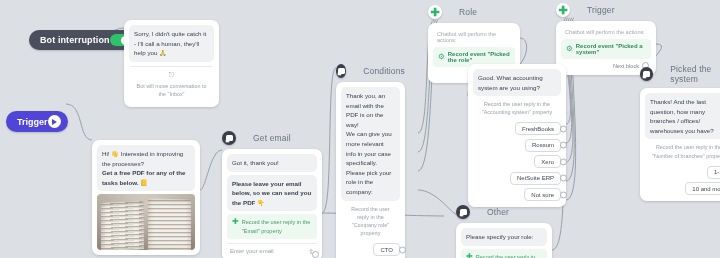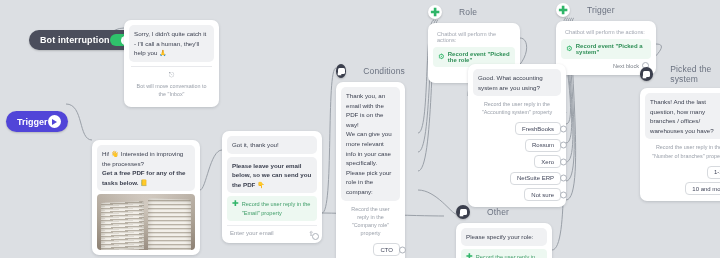--- a/index.html
+++ b/index.html
@@ -168,20 +168,24 @@
         <div class="bg"></div>
         <div class="stackL"></div>
         <div class="stackR"></div>
 
       </div>
 
     </div>
   </div>
 
   <div class="node" style="left:222px;top:131px;width:100px;">
+    <div class="hdr">
+      <span class="badge chat"></span>
+      <span class="ttl">Get email</span>
+    </div>
     <div class="card">
       <div class="bub">Got it, thank you!</div>
       <div class="bub"><b>Please leave your email below, so we can send you the PDF 👇</b></div>
       <div class="rec">
         <span class="ic">✚</span>
         <span class="tx">Record the user reply in the "Email" property</span>
       </div>
       <div class="inputrow">
         <span class="ph">Enter your email</span>
         <span class="up">⇧</span>

